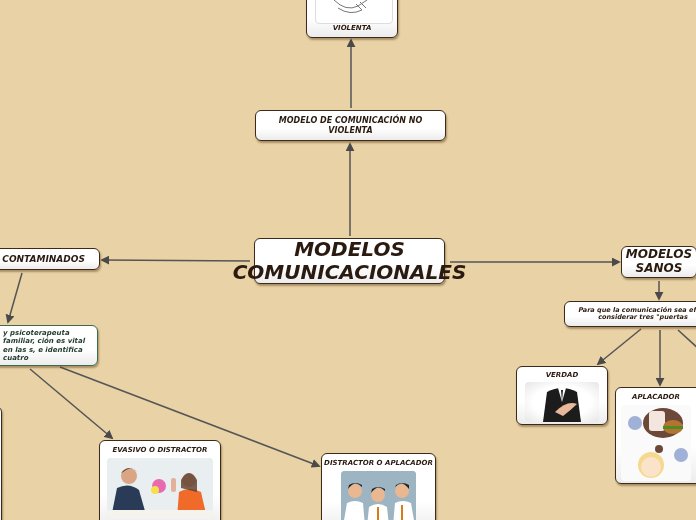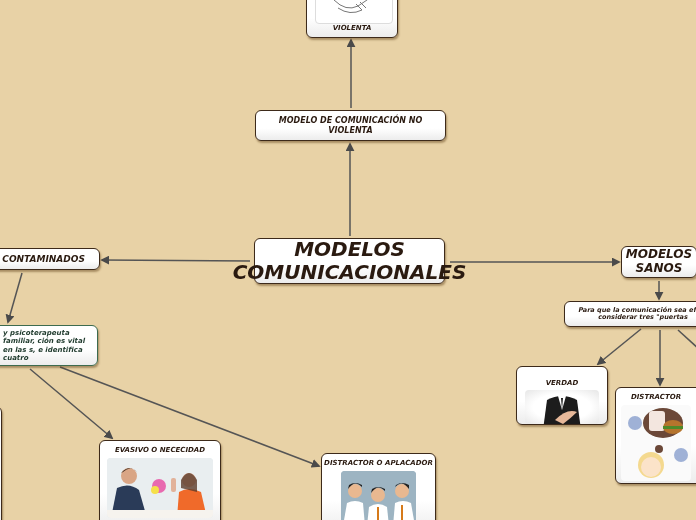--- a/index.html
+++ b/index.html
@@ -25,21 +25,21 @@
   }
   .n-observo { left:306px; top:-12px; width:92px; height:50px; justify-content:flex-end; padding-bottom:5px; font-size:7px; }
   .n-observo .img { position:absolute; left:8px; top:0; width:76px; height:33px; background:#fff; border:1px solid #ddd; }
   .n-mcnv { left:255px; top:110px; width:191px; height:31px; font-size:8px; padding:0 10px; }
   .n-main { left:254px; top:238px; width:191px; height:46px; font-size:20px; }
   .n-contam { left:-40px; top:248px; width:140px; height:22px; font-size:9px; justify-content:center; }
   .n-contam .t { padding-left:10px; }
   .n-psico { left:-100px; top:325px; width:198px; height:41px; font-size:7px; text-align:left; align-items:flex-start; padding-left:102px; color:#1f3a2d; }
   .n-sanos { left:621px; top:246px; width:76px; height:32px; font-size:12px; }
   .n-puertas { left:564px; top:301px; width:150px; height:26px; font-size:6.5px; padding-left:8px; }
-  .n-verdad { left:516px; top:366px; width:92px; height:59px; font-size:7px; justify-content:flex-start; padding-top:12px; }
+  .n-verdad { left:516px; top:366px; width:92px; height:59px; font-size:7px; justify-content:flex-start; padding-top:4px; }
   .n-verdad .img { margin-top:3px; width:74px; height:40px; background:radial-gradient(ellipse at center, #fff 0%, #fff 55%, #e6e6e6 100%); }
   .n-nece { left:615px; top:387px; width:90px; height:97px; font-size:7px; justify-content:flex-start; padding-top:5px; padding-right:8px; }
   .n-nece .img { margin-top:4px; width:70px; height:76px; background:#fafafa; }
   .n-evasivo { left:99px; top:440px; width:122px; height:90px; font-size:7px; justify-content:flex-start; padding-top:5px; }
   .n-evasivo .img { margin-top:4px; width:106px; height:60px; background:#dfe9ee; }
   .n-concil { left:321px; top:453px; width:115px; height:80px; font-size:7px; justify-content:flex-start; padding-top:5px; }
   .n-concil .img { margin-top:4px; width:75px; height:55px; background:#9db4c2; }
   .n-leftedge { left:-100px; top:406px; width:102px; height:130px; }
 </style>
 </head>
@@ -105,38 +105,38 @@
     <svg width="74" height="40">
         <path d="M18,40 L22,10 Q37,2 52,10 L56,40 Z" fill="#1c1c1c"></path>
         <path d="M33,6 L37,20 L41,6 Z" fill="#fff"></path>
         <path d="M36,8 L37,20 L38,8 Z" fill="#222"></path>
         <path d="M30,30 Q42,18 52,22 Q46,28 38,34 Z" fill="#e7b99a"></path>
       </svg>
   </div>
 </div>
 
 <div class="node n-nece">
-  <span class="t">DISTRACTOR</span>
+  <span class="t">APLACADOR</span>
   <div class="img">
     <svg width="70" height="76">
       <circle cx="14" cy="18" r="7" fill="#9fb1d6"></circle>
         <circle cx="60" cy="50" r="7" fill="#9fb1d6"></circle>
       <ellipse cx="42" cy="18" rx="20" ry="15" fill="#6b4838"></ellipse>
       <rect x="28" y="6" width="16" height="20" rx="3" fill="#f3e6df"></rect>
       <ellipse cx="52" cy="22" rx="10" ry="7" fill="#b5742d"></ellipse>
         <rect x="42" y="21" width="20" height="3" fill="#4e8a2a"></rect>
       <circle cx="38" cy="44" r="4" fill="#6b4838"></circle>
       <circle cx="30" cy="60" r="13" fill="#f4d98f"></circle>
         <circle cx="30" cy="62" r="10" fill="#fbe3c9"></circle>
     </svg>
   </div>
 </div>
 
 <div class="node n-evasivo">
-  <span class="t">EVASIVO O NECECIDAD</span>
+  <span class="t">EVASIVO O DISTRACTOR</span>
   <div class="img">
     <svg width="106" height="60">
       <rect width="106" height="60" fill="#e9eef0"></rect>
       <path d="M4,60 L10,30 Q22,24 32,32 L40,60 Z" fill="#2a3b58"></path>
       <circle cx="22" cy="18" r="8" fill="#d9a585"></circle>
         <path d="M14,15 Q22,6 30,14 L28,12 Q22,8 16,14Z" fill="#3a2a1e"></path>
       <circle cx="52" cy="28" r="7" fill="#e86ab0"></circle>
         <circle cx="48" cy="32" r="4" fill="#f5e04a"></circle>
       <path d="M70,60 L72,34 Q82,28 94,34 L100,60 Z" fill="#f06a2a"></path>
       <circle cx="82" cy="22" r="7" fill="#e2b29a"></circle>

